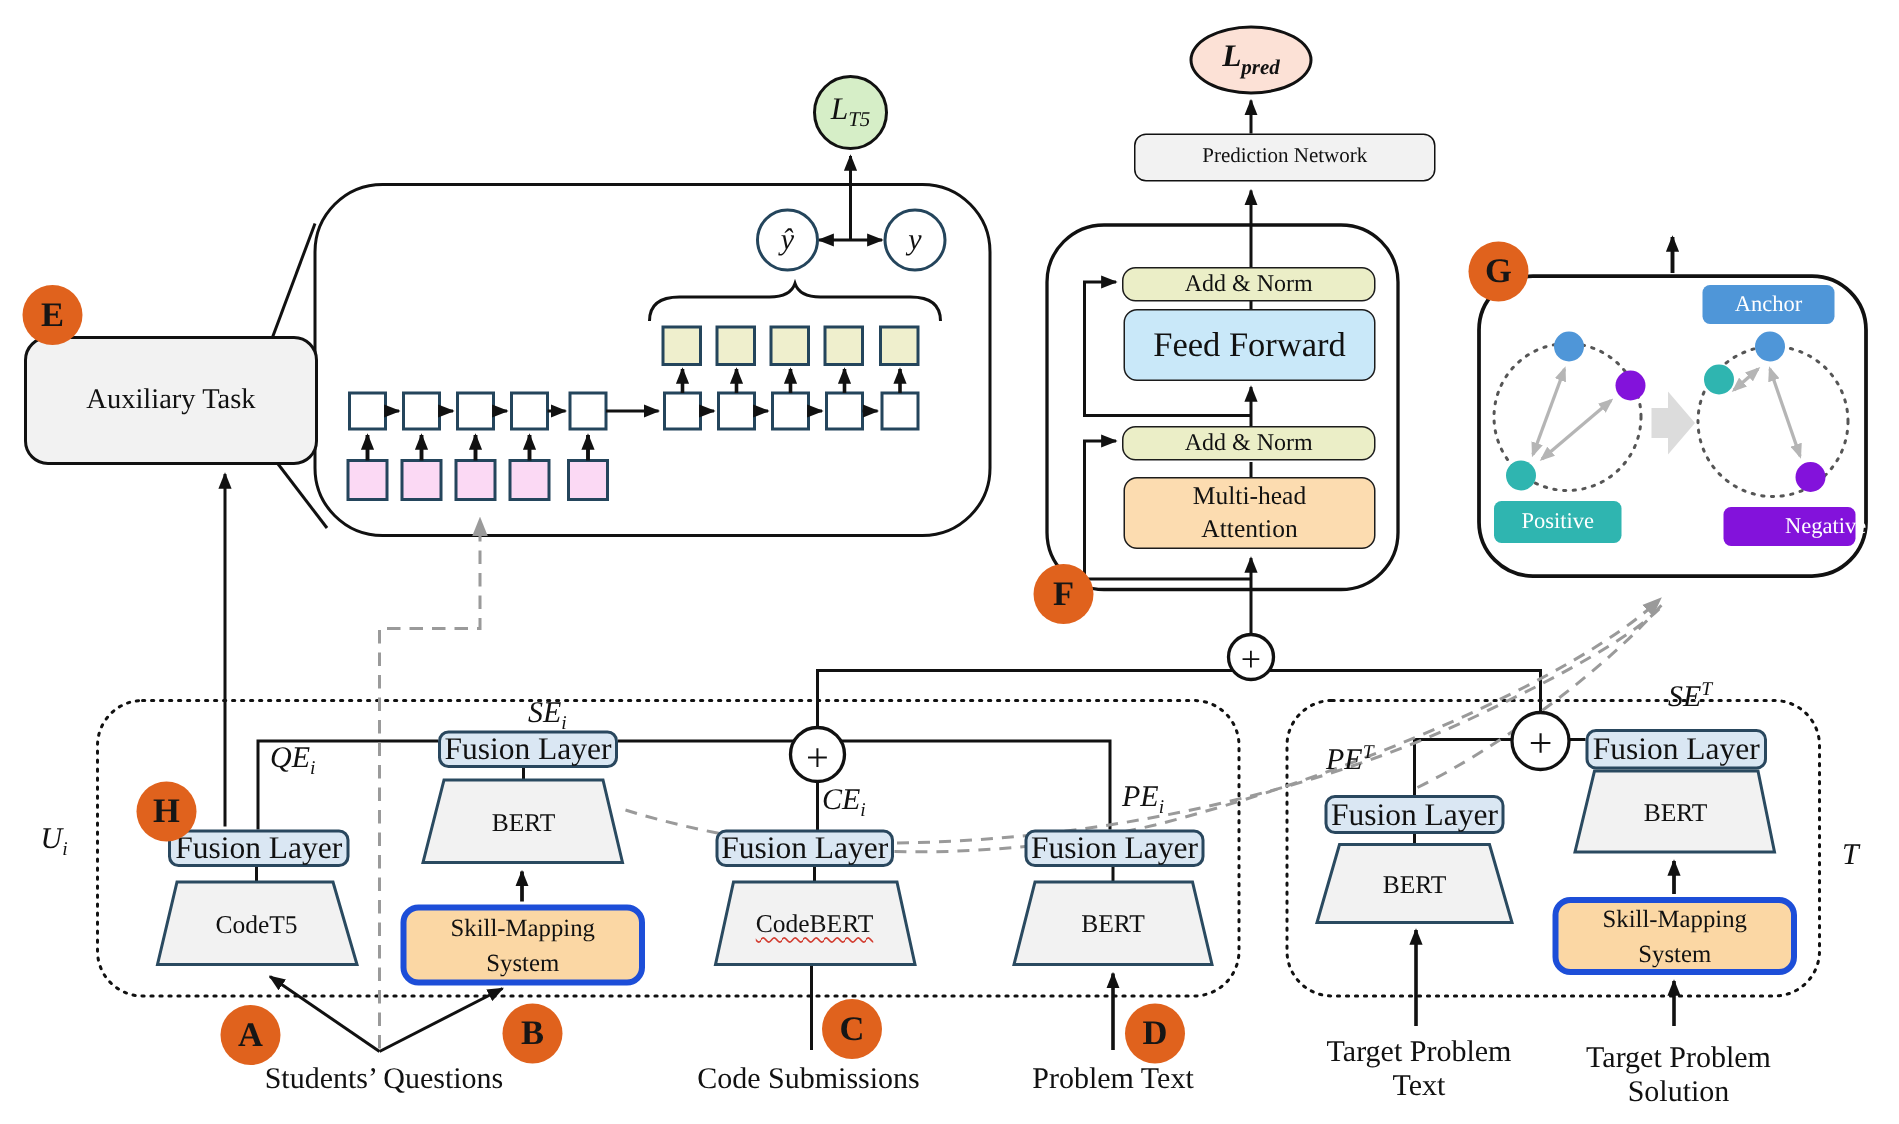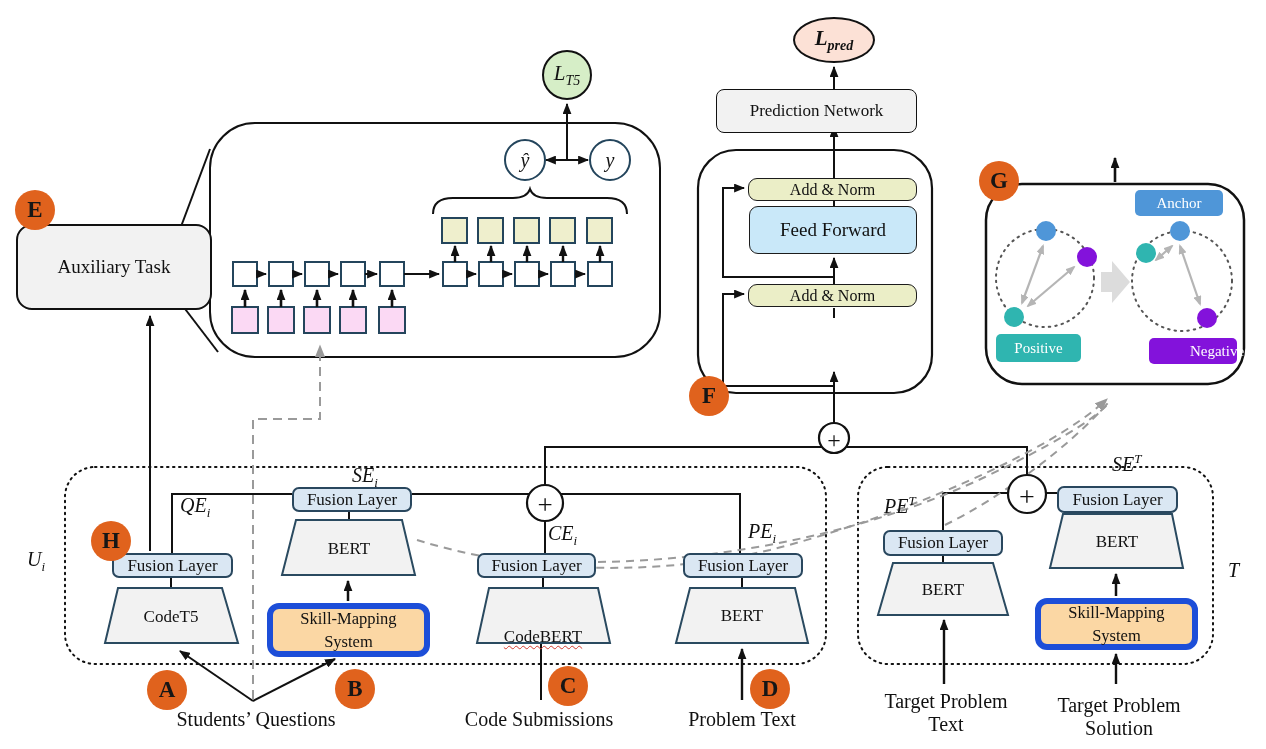--- a/index.html
+++ b/index.html
@@ -5,24 +5,24 @@
   html,body{margin:0;padding:0;background:#fff;}
   #canvas{position:relative;width:1266px;height:749px;background:#fff;overflow:hidden;
           font-family:"Liberation Serif","DejaVu Serif",serif;color:#111;}
   #wires{position:absolute;left:0;top:0;width:1266px;height:749px;}
   .abs{position:absolute;box-sizing:border-box;}
   .ctr{display:flex;align-items:center;justify-content:center;text-align:center;}
   .badge{width:40px;height:40px;border-radius:50%;background:#E0621D;color:#161616;
          font-weight:bold;font-size:23px;z-index:6;}
   .loss{border:2px solid #111;font-style:italic;font-size:21px;z-index:5;background:#fff;}
   .loss sub{font-size:14px;font-style:italic;}
-  .fusion{background:#DAE7F3;border:2px solid #29475E;border-radius:7px;font-size:17px;z-index:4;}
+  .fusion{background:#DAE7F3;border:2px solid #29475E;border-radius:7px;font-size:21px;z-index:4;}
   .tblock{border:1.8px solid #1c1c1c;border-radius:9px;z-index:4;}
   .graybox{background:#F2F2F2;border:2px solid #111;z-index:4;}
-  .sms{background:#FBD7A4;border:6px solid #1d4ed8;border-radius:12px;font-size:16.5px;line-height:23px;z-index:4;}
+  .sms{background:#FBD7A4;border:4px solid #1d4ed8;border-radius:12px;font-size:16.5px;line-height:23px;z-index:4;}
   .traplbl{z-index:4;font-size:17px;transform:translate(-50%,-50%);white-space:nowrap;}
   .emb{font-style:italic;font-size:20px;z-index:5;white-space:nowrap;}
   .emb sub{font-size:13px;} .emb sup{font-size:13px;}
   .inlbl{font-size:20px;z-index:5;line-height:23px;}
   .pill{color:#fff;border-radius:5px;font-size:15px;z-index:5;}
   .circ{border:2px solid #24455C;border-radius:50%;background:#fff;font-style:italic;font-size:20px;z-index:5;}
   .squig{text-decoration:underline;text-decoration-style:wavy;text-decoration-color:#D33C30;
          text-decoration-thickness:1px;text-underline-offset:3px;}
 </style>
 </head>
@@ -192,33 +192,39 @@
 <div class="abs ctr loss" style="left:542px;top:50px;width:50px;height:50px;border-radius:50%;background:#D6EEC7;">
   <span><span>L</span><sub>T5</sub></span>
 </div>
 <div class="abs ctr loss" style="left:793px;top:17px;width:82px;height:46px;border-radius:50%;background:#FCE1D6;font-weight:bold;">
   <span><span>L</span><sub>pred</sub></span>
 </div>
 
 <div class="abs ctr graybox" style="left:16px;top:224px;width:196px;height:86px;border-radius:16px;font-size:19px;">
       <span>Auxiliary Task</span>
     </div>
-<div class="abs ctr graybox" style="left:716px;top:89px;width:201px;height:44px;border-radius:8px;border-width:1.6px;font-size:17px;">
+<div class="abs ctr graybox" style="left:756px;top:89px;width:201px;height:32px;border-radius:8px;border-width:1.6px;font-size:14px;">
       <span>Prediction Network</span>
     </div>
 
 <div class="abs ctr tblock" style="left:748px;top:178px;width:169px;height:23px;background:#EBEEC7;font-size:16px;">
       <span>Add &amp; Norm</span>
     </div>
-<div class="abs ctr tblock" style="left:749px;top:206px;width:168px;height:48px;background:#C9E8F9;font-size:19px;">
+<div class="abs ctr tblock" style="left:749px;top:206px;width:168px;height:48px;background:#C9E8F9;font-size:23px;">
       <span>Feed Forward</span>
     </div>
 <div class="abs ctr tblock" style="left:748px;top:284px;width:169px;height:23px;background:#EBEEC7;font-size:16px;">
       <span>Add &amp; Norm</span>
     </div>
+<div class="abs ctr tblock" style="left:749px;top:318px;width:168px;height:48px;background:#FCDCB0;font-size:17px;line-height:22px;">
+  <div>
+        <div>Multi-head</div>
+        <div>Attention</div>
+      </div>
+</div>
 
 <div class="abs ctr fusion" style="left:112px;top:553px;width:121px;height:25px;">
       <span>Fusion Layer</span>
     </div>
 <div class="abs ctr fusion" style="left:292px;top:487px;width:120px;height:25px;">
       <span>Fusion Layer</span>
     </div>
 <div class="abs ctr fusion" style="left:477px;top:553px;width:119px;height:25px;">
       <span>Fusion Layer</span>
     </div>
@@ -240,21 +246,21 @@
 </div>
 <div class="abs ctr sms" style="left:1035px;top:598px;width:163px;height:52px;">
   <div>
         <div>Skill-Mapping</div>
         <div>System</div>
       </div>
 </div>
 
 <div class="abs traplbl" style="left:171px;top:617px;"><span>CodeT5</span></div>
 <div class="abs traplbl" style="left:349px;top:549px;"><span>BERT</span></div>
-<div class="abs traplbl" style="left:543px;top:616px;margin-top:21px;"><span class="squig">CodeBERT</span></div>
+<div class="abs traplbl" style="left:543px;top:616px;"><span class="squig">CodeBERT</span></div>
 <div class="abs traplbl" style="left:742px;top:616px;"><span>BERT</span></div>
 <div class="abs traplbl" style="left:943px;top:590px;"><span>BERT</span></div>
 <div class="abs traplbl" style="left:1117px;top:542px;"><span>BERT</span></div>
 
 <div class="abs emb" style="left:180px;top:494px;">
   <i>QE</i><sub><i>i</i></sub></div>
 <div class="abs emb" style="left:352px;top:464px;">
   <i>SE</i><sub><i>i</i></sub></div>
 <div class="abs emb" style="left:548px;top:522px;text-align:right;">
   <i>CE</i><sub><i>i</i></sub></div>

